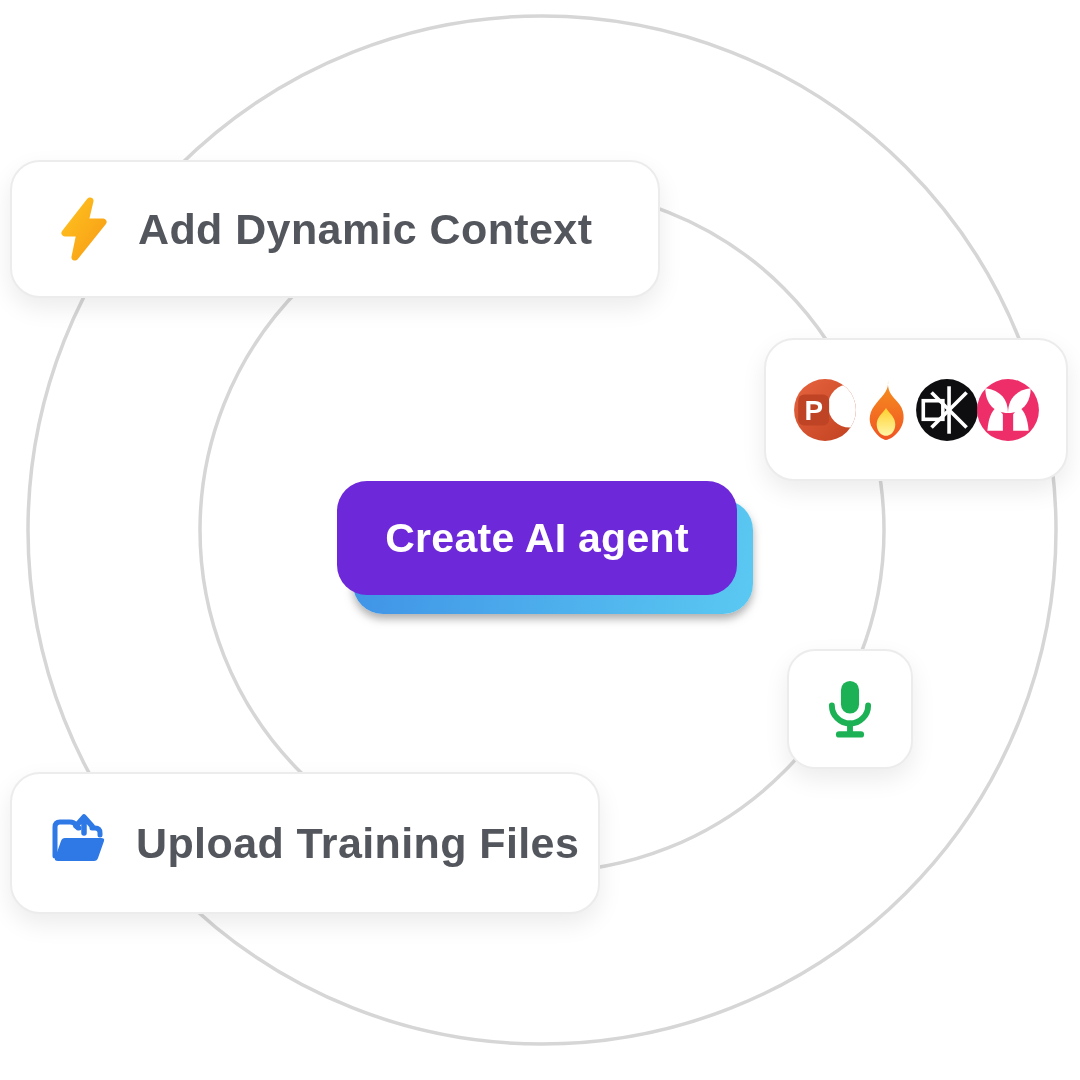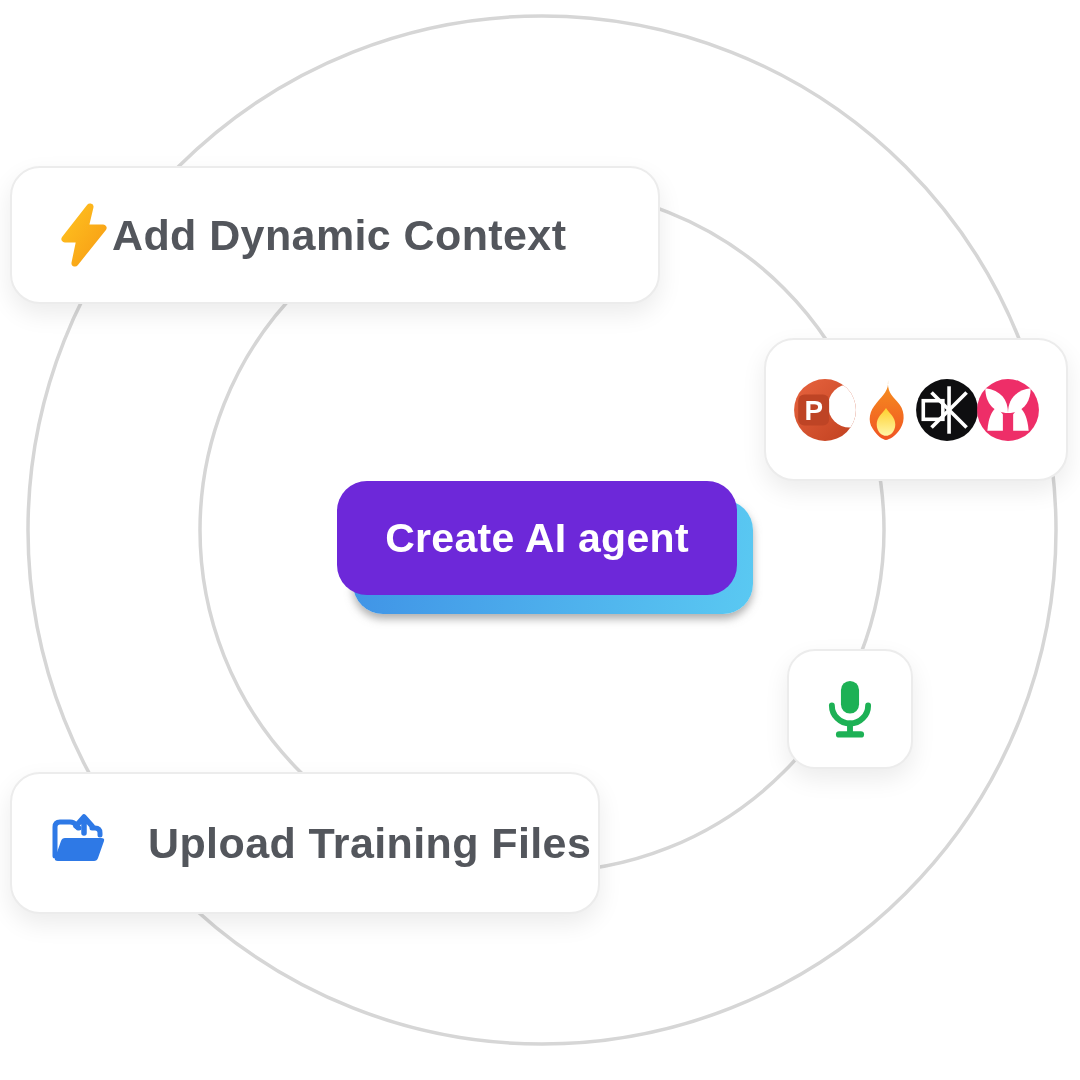--- a/index.html
+++ b/index.html
@@ -24,22 +24,22 @@
     box-sizing: border-box;
   }
   .card-label {
     font-size: 43px;
     font-weight: 700;
     color: #53565C;
     letter-spacing: 0.4px;
     white-space: nowrap;
   }
 
-  .card-dynamic  { left: 10px;  top: 166px; width: 650px; height: 138px; padding-left: 44px; }
-  .card-upload   { left: 10px;  top: 772px; width: 590px; height: 142px; padding-left: 36px; gap: 36px; }
+  .card-dynamic  { left: 10px;  top: 160px; width: 650px; height: 138px; padding-left: 44px; gap: 26px; }
+  .card-upload   { left: 10px;  top: 772px; width: 590px; height: 142px; padding-left: 36px; gap: 24px; }
   .card-icons    { left: 764px; top: 338px; width: 304px; height: 143px; justify-content: center; }
   .card-mic      { left: 787px; top: 649px; width: 126px; height: 120px; border-radius: 28px; justify-content: center; }
 
   .integration-icon { width: 66px; height: 66px; display: block; }
   .integration-icon + .integration-icon { margin-left: -5px; }
 
   .cta-underlay {
     position: absolute;
     left: 353px; top: 500px;
     width: 400px; height: 114px;

